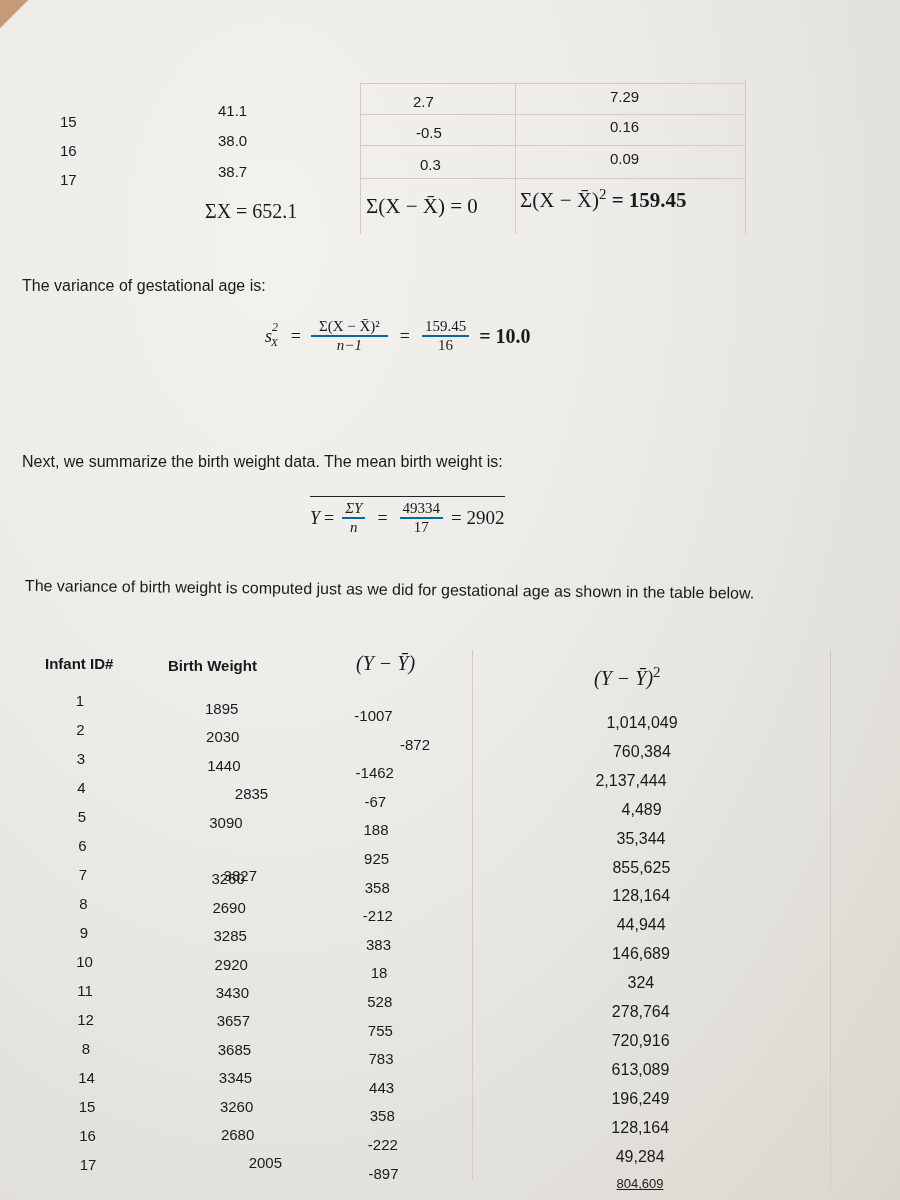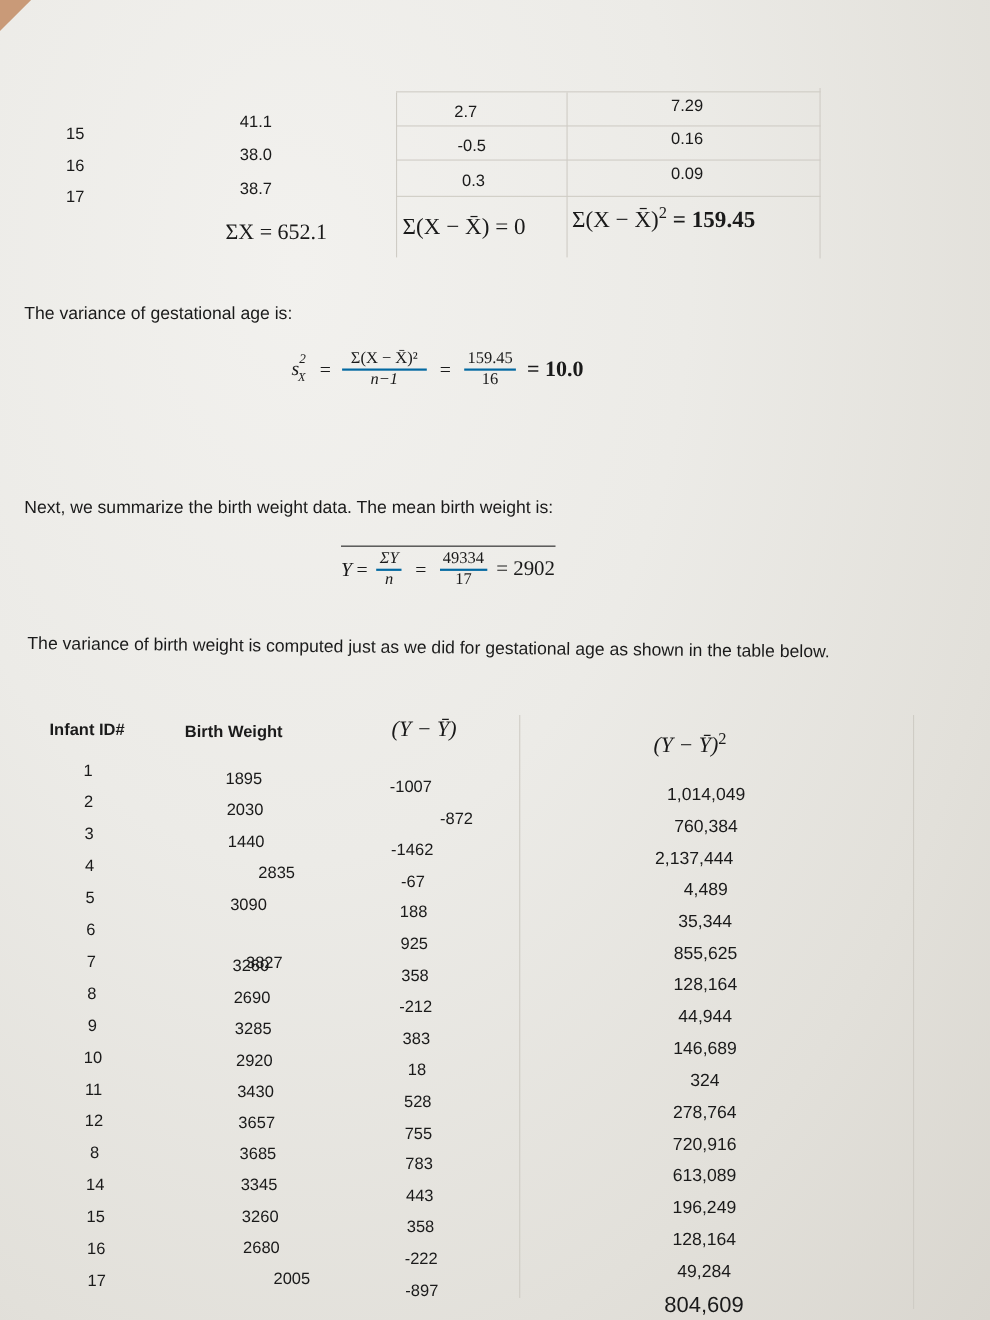--- a/index.html
+++ b/index.html
@@ -173,15 +173,15 @@
       <div class="cell" style="left: 591.25px; top: 887.4px; width: 100px; text-align: center; font-size: 16px;">128,164</div>
       <div class="cell" style="left: 591.125px; top: 916.3px; width: 100px; text-align: center; font-size: 16px;">44,944</div>
       <div class="cell" style="left: 591px; top: 945.2px; width: 100px; text-align: center; font-size: 16px;">146,689</div>
       <div class="cell" style="left: 590.875px; top: 974.1px; width: 100px; text-align: center; font-size: 16px;">324</div>
       <div class="cell" style="left: 590.75px; top: 1003px; width: 100px; text-align: center; font-size: 16px;">278,764</div>
       <div class="cell" style="left: 590.625px; top: 1031.9px; width: 100px; text-align: center; font-size: 16px;">720,916</div>
       <div class="cell" style="left: 590.5px; top: 1060.8px; width: 100px; text-align: center; font-size: 16px;">613,089</div>
       <div class="cell" style="left: 590.375px; top: 1089.7px; width: 100px; text-align: center; font-size: 16px;">196,249</div>
       <div class="cell" style="left: 590.25px; top: 1118.6px; width: 100px; text-align: center; font-size: 16px;">128,164</div>
       <div class="cell" style="left: 590.125px; top: 1147.5px; width: 100px; text-align: center; font-size: 16px;">49,284</div>
-      <div class="cell" style="left: 590px; top: 1176.4px; width: 100px; text-align: center; font-size: 20px;">804,609</div>
+      <div class="cell" style="left: 590px; top: 1176.4px; width: 100px; text-align: center; font-size: 13px; text-decoration: underline;">804,609</div>
     </div>
 </div>
 
 </body></html>

